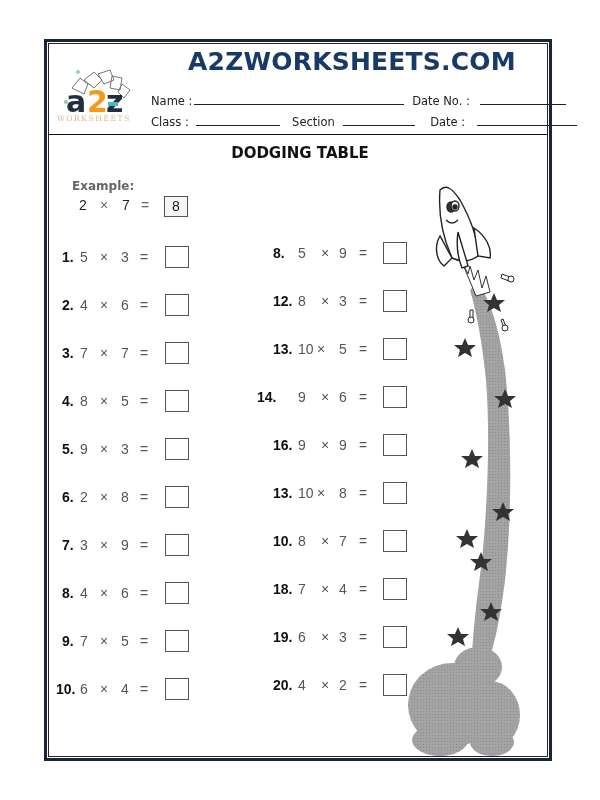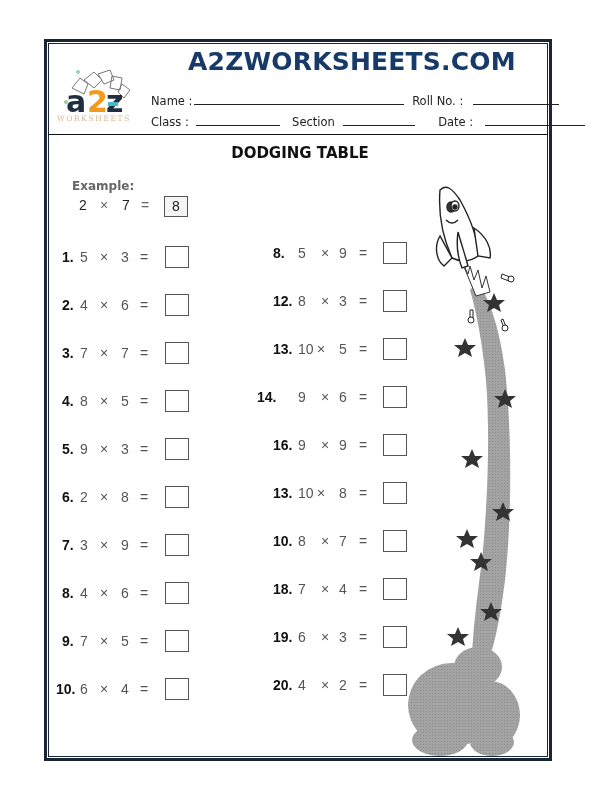--- a/index.html
+++ b/index.html
@@ -85,29 +85,29 @@
     <text x="50" y="50" font-family="DejaVu Sans, sans-serif" font-weight="bold" font-size="30" fill="#1f2e40">z</text>
     <rect x="52" y="40" width="10" height="4" fill="#4bb6c8"></rect>
   </svg>
 </div>
 <div class="logo-text">WORKSHEETS</div>
 
 <div class="site-title">A2ZWORKSHEETS.COM</div>
 
 <div class="field-row row1">
   <span class="label">Name :</span><span class="line" style="width:210px; margin-left:2px;"></span>
-  <span class="label" style="margin-left:4px;">Roll No. :</span>
+  <span class="label" style="margin-left:4px;">Date No. :</span>
   <span class="line" style="width:86px; margin-left:6px;"></span>
 </div>
 <div class="field-row row2">
   <span class="label">Class :</span>
   <span class="line" style="width:84px; margin-left:4px;"></span>
   <span class="label" style="margin-left:8px;">Section</span>
   <span class="line" style="width:72px; margin-left:4px;"></span>
-  <span class="label" style="margin-left:20px;">Date :</span>
+  <span class="label" style="margin-left:12px;">Date :</span>
   <span class="line" style="width:100px; margin-left:8px;"></span>
 </div>
 
 <div class="header-divider"></div>
 
 <div class="worksheet-title">DODGING TABLE</div>
 
 <div class="example-label">Example:</div>
 <div class="example-eq">
   <span style="left:0">2</span>

